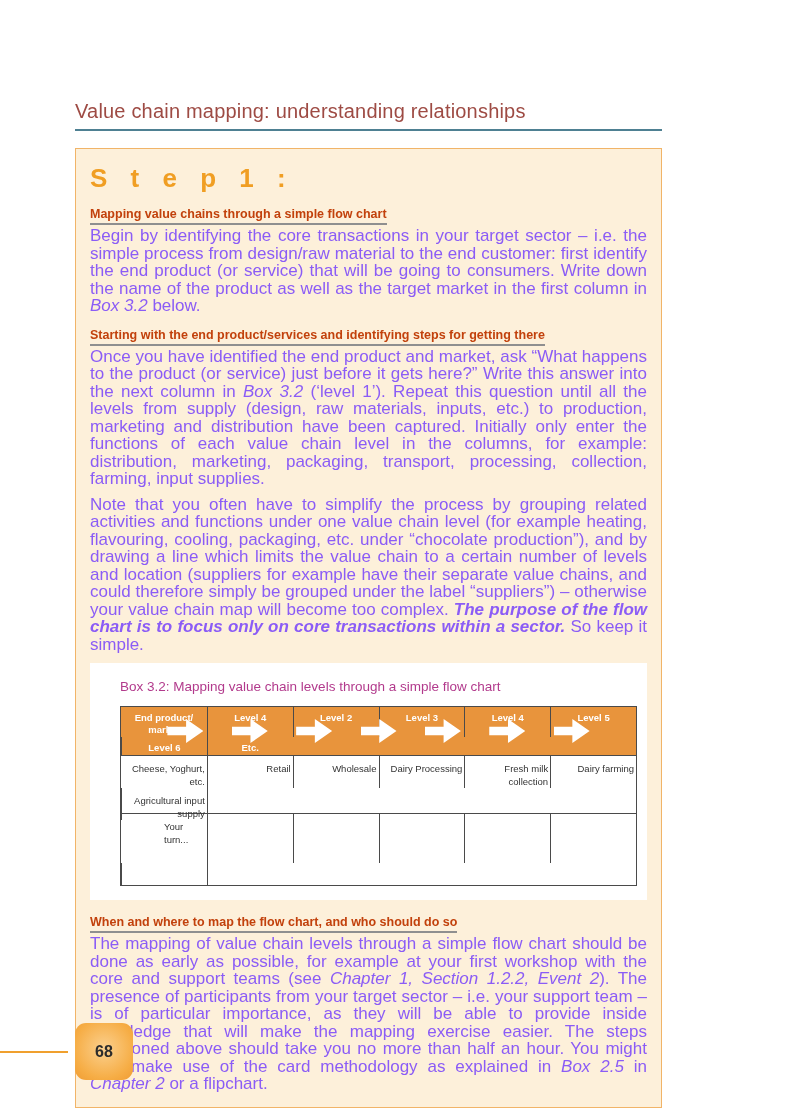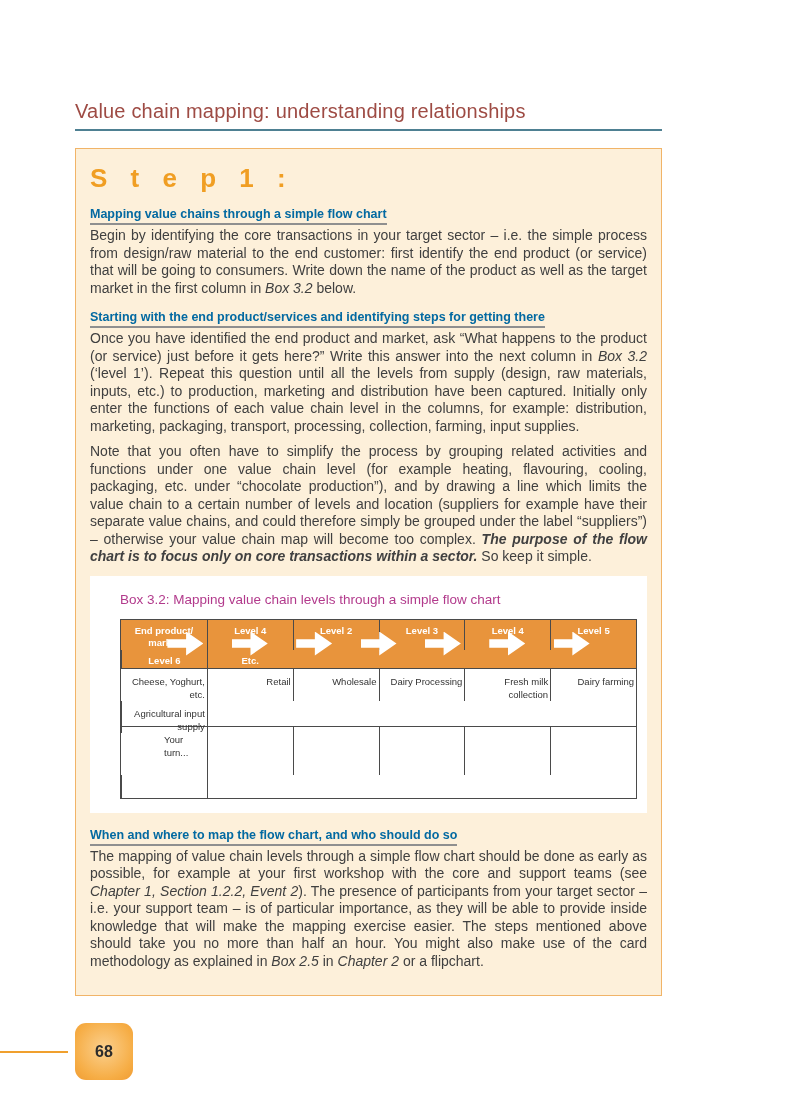--- a/index.html
+++ b/index.html
@@ -19,25 +19,25 @@
   .step-box {
     margin-top:17px; background:#fdf0da; border:1px solid #f1b468;
     padding:12px 14px 14px 14px; min-height:848px;
   }
   .step-title {
     color:#f09e23; font-size:26px; font-weight:700; letter-spacing:8px;
     margin:2px 0 4px 0;
   }
   .sec-head { margin:10px 0 5px 0; }
   .sec-head span {
-    color:#0369a1; font-weight:700; font-size:12.5px;
+    color:#c2410c; font-weight:700; font-size:12.5px;
     border-bottom:2px solid #8f8f8f; padding-bottom:2px; line-height:16px;
   }
   .para {
-    font-size:14px; line-height:17.5px; color:#404040;
+    font-size:17px; line-height:17.5px; color:#8b5cf6;
     text-align:justify; margin:0 0 8px 0;
   }
   .seg-i { font-style:italic; }
   .seg-bi { font-style:italic; font-weight:700; }
 
   .box32 {
     background:#ffffff; margin:10px 0 12px 0;
     padding:16px 12px 14px 30px;
   }
   .box32-title {

